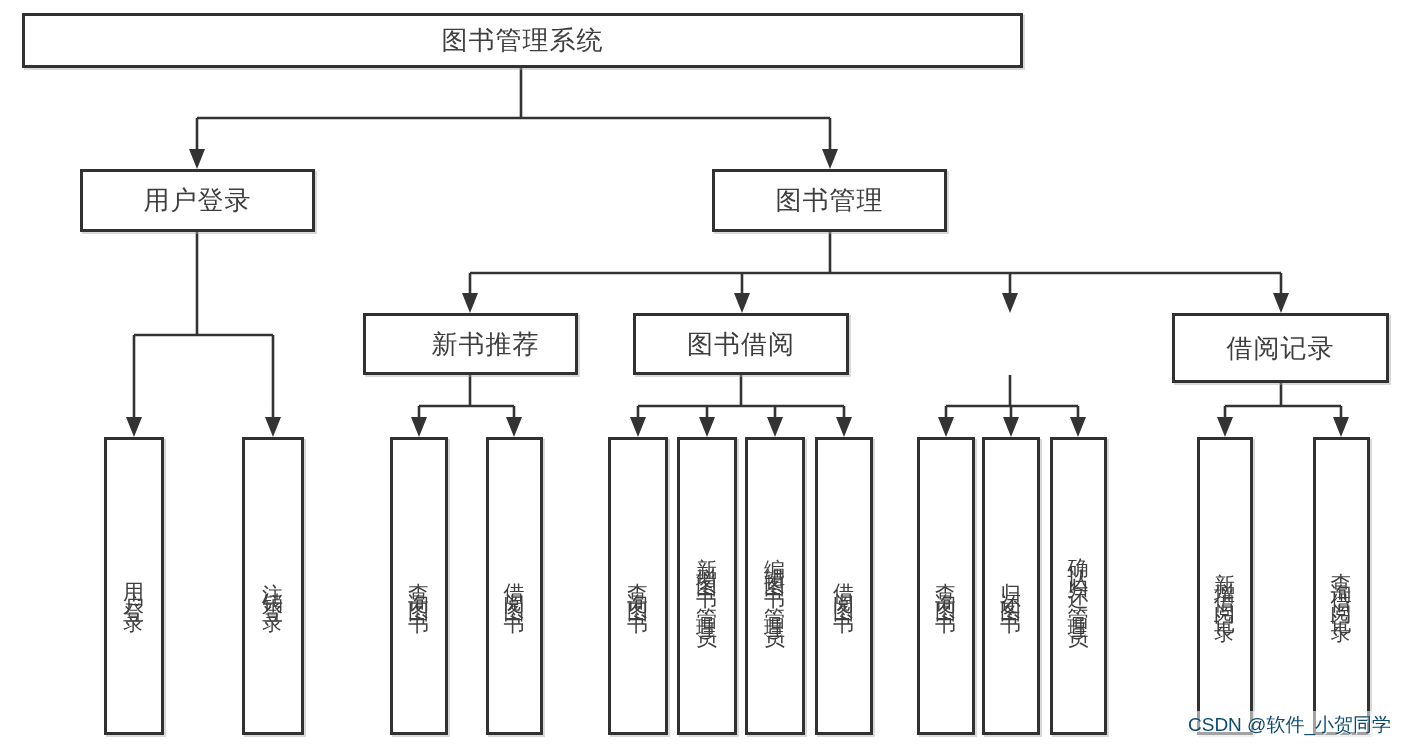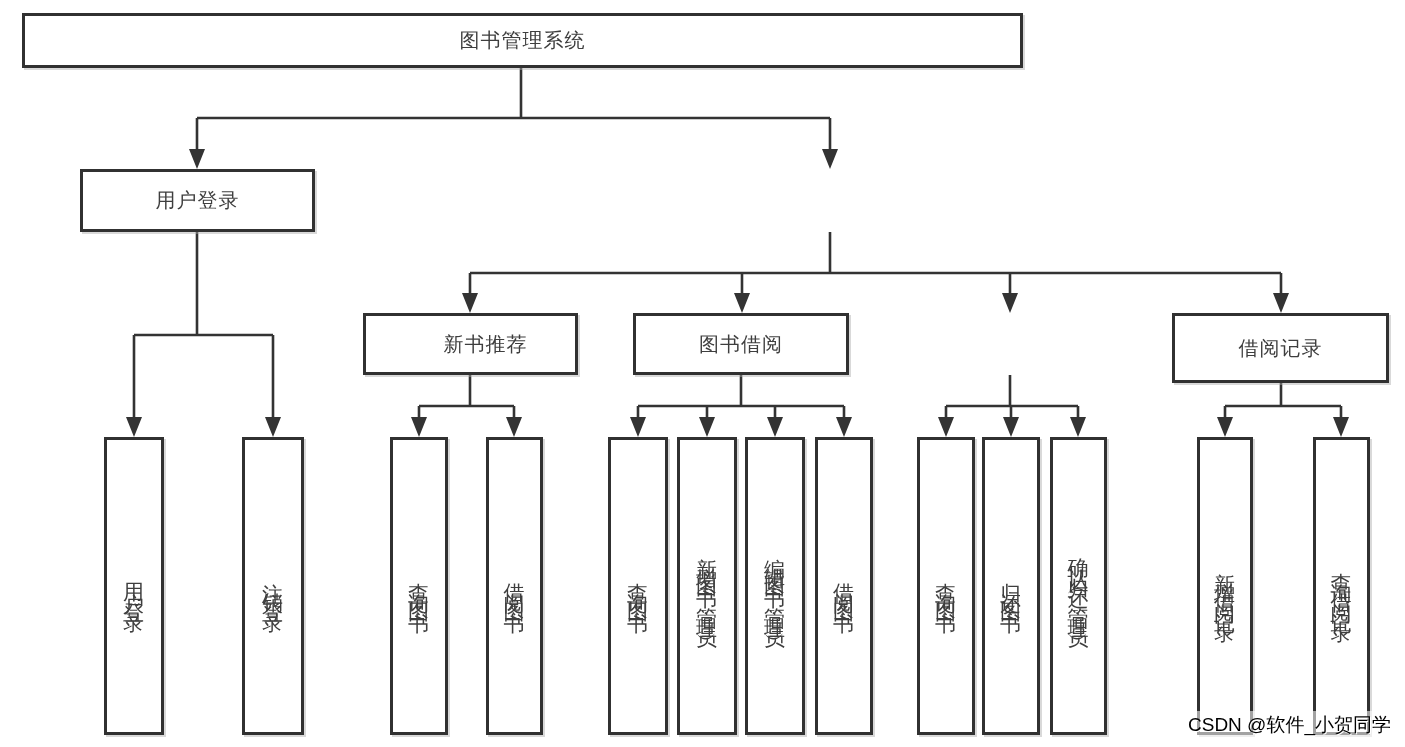--- a/index.html
+++ b/index.html
@@ -22,21 +22,21 @@
     box-sizing: border-box;
     border: 3px solid #313131;
     background: #ffffff;
     display: flex;
     align-items: center;
     justify-content: center;
     color: #3e3e3e;
     box-shadow: 2px 2px 0 rgba(170,170,170,0.45);
   }
   .hbox {
-    font-size: 20px;
+    font-size: 26px;
     letter-spacing: 1px;
     white-space: nowrap;
   }
   .vbox {
     writing-mode: vertical-rl;
     text-orientation: mixed;
     font-size: 21px;
     letter-spacing: 10px;
     line-height: 1;
   }
@@ -61,21 +61,21 @@
   .g4-1 { left: 982px;  width: 58px; }
   .g4-2 { left: 1050px; width: 57px; }
   .g5-0 { left: 1197px; width: 56px; }
   .g5-1 { left: 1313px; width: 57px; }
   .watermark {
     position: absolute;
     left: 1184px;
     top: 711px;
     z-index: 5;
     font-size: 19px;
-    color: #000000;
+    color: #0c4a6e;
     background: rgba(255,255,255,0.55);
     padding: 1px 4px;
     white-space: nowrap;
     text-shadow: 1px 1px 0 #ffffff;
   }
 </style>
 </head>
 <body>
 
 <div class="canvas">
@@ -99,20 +99,23 @@
              M1070 417 L1086 417 L1078 437 Z
              M1217 417 L1233 417 L1225 437 Z  M1333 417 L1349 417 L1341 437 Z"></path>
   </svg>
 
   <div class="box hbox n-root">
     <span>图书管理系统</span>
   </div>
 
   <div class="box hbox n-login">
     <span>用户登录</span>
+  </div>
+  <div class="box hbox n-mgmt">
+    <span>图书管理</span>
   </div>
 
   <div class="box hbox n-l3-0">
     <span>新书推荐</span>
   </div>
   <div class="box hbox n-l3-1">
     <span>图书借阅</span>
   </div>
   <div class="box hbox n-l3-3">
     <span>借阅记录</span>

